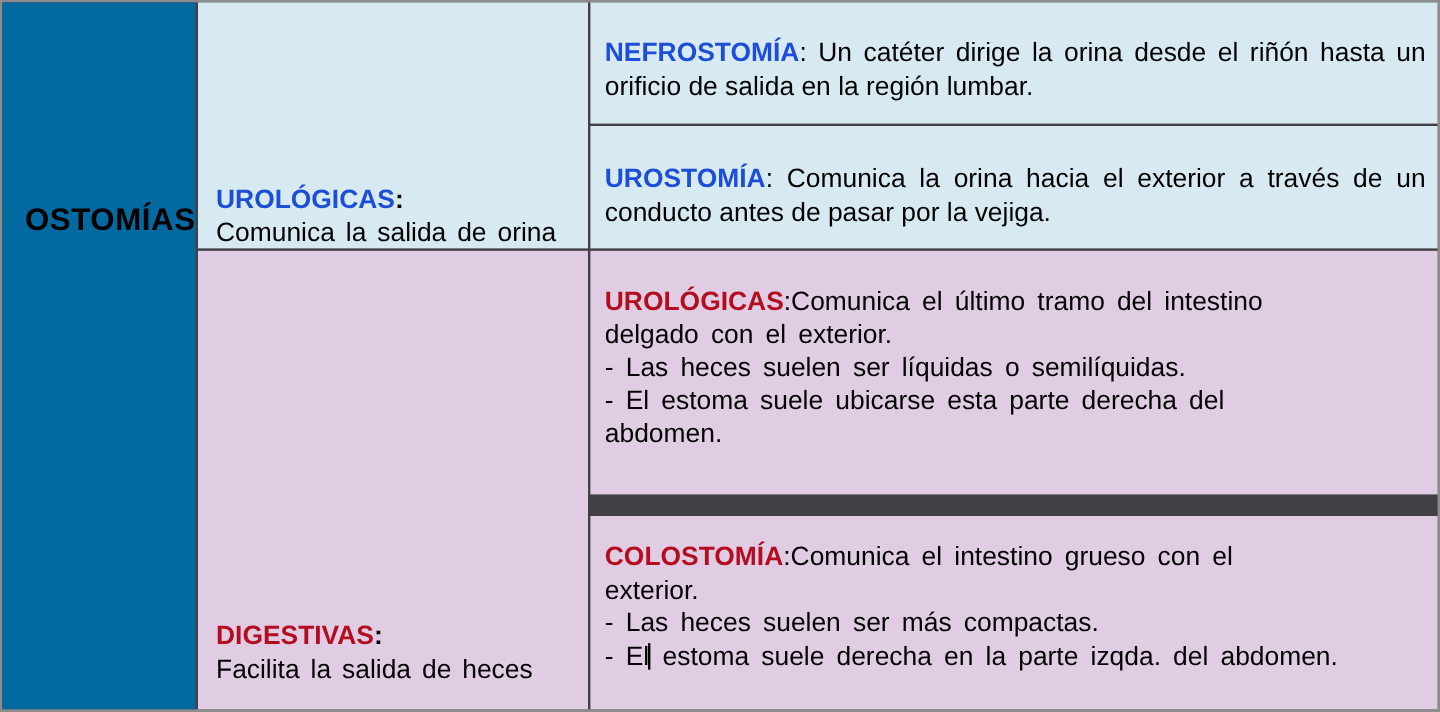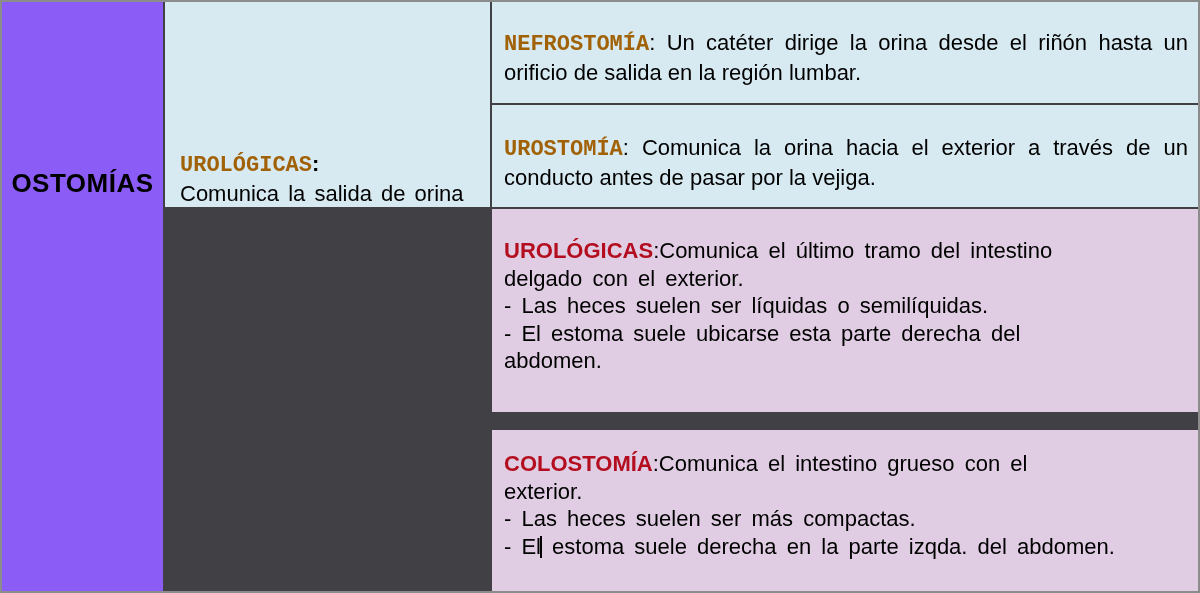--- a/index.html
+++ b/index.html
@@ -14,22 +14,22 @@
     grid-template-columns:161px 325px 706px;
     grid-template-rows:101px 102px 203px 177px;
     gap:2px;
     background:#404045;           
     border:2px solid #8C8C8C;     
     width:1200px; height:593px;
   }
   .cell { font-size:22px; line-height:27.5px; }
   .cell-header {
     grid-column:1; grid-row:1 / 5;
-    background:#8b5cf6;
-    text-align:center;
+    background:#0369a1;
+    text-align:right;
     padding-top:168px;
     font-weight:bold;
     font-size:26px;
     letter-spacing:0.5px;
   }
   .cell-cat {
     grid-column:2;
     display:flex; flex-direction:column; justify-content:flex-end;
     padding-left:15px; padding-right:8px;
     word-spacing:3px;
@@ -40,21 +40,21 @@
     grid-column:3;
     display:flex; flex-direction:column; justify-content:center;
     padding-left:12px; padding-right:10px;
   }
   .sub-nefro { grid-row:1; background:#D8EAF1; padding-top:10px; }
   .sub-uro   { grid-row:2; background:#D8EAF1; padding-top:13px; }
   .sub-ileo  { grid-row:3; background:#E0CDE3; padding-bottom:9px;  word-spacing:4px; }
   .sub-colo  { grid-row:4; background:#E0CDE3; padding-bottom:11px; word-spacing:4px;margin-top:16px; }
   .just p { text-align:justify; }
   .term { font-weight:bold; }
-  .term-blue { color:#a16207;font-family:Liberation Mono, monospace; }
+  .term-blue { color:#1d4ed8; }
   .term-red  { color:#B30D1F; }
   .sep { font-weight:bold; color:#000; }
   .cell-sub .sep { font-weight:normal; }
   .rest { white-space:pre-wrap; }
   .caret {
     display:inline-block;
     width:2px; height:22px;
     background:#000;
     margin-left:-1px;
     vertical-align:-4px;
@@ -69,20 +69,26 @@
     <span>OSTOMÍAS</span>
   </div>
 
   <div class="cell cell-cat cat-uro">
     <div>
       <span class="term term-blue">UROLÓGICAS</span><span class="sep">:</span>
     </div>
     <div>Comunica la salida de orina</div>
   </div>
 
+  <div class="cell cell-cat cat-dig">
+    <div>
+      <span class="term term-red">DIGESTIVAS</span><span class="sep">:</span>
+    </div>
+    <div>Facilita la salida de heces</div>
+  </div>
 
   <div class="cell cell-sub sub-nefro just">
     <p>
       <span class="term term-blue">NEFROSTOMÍA</span><span class="sep">: </span><span class="rest">Un catéter dirige la orina desde el riñón hasta un orificio de salida en la región lumbar.</span>
     </p>
   </div>
 
   <div class="cell cell-sub sub-uro just">
     <p>
       <span class="term term-blue">UROSTOMÍA</span><span class="sep">: </span><span class="rest">Comunica la orina hacia el exterior a través de un conducto antes de pasar por la vejiga.</span>

